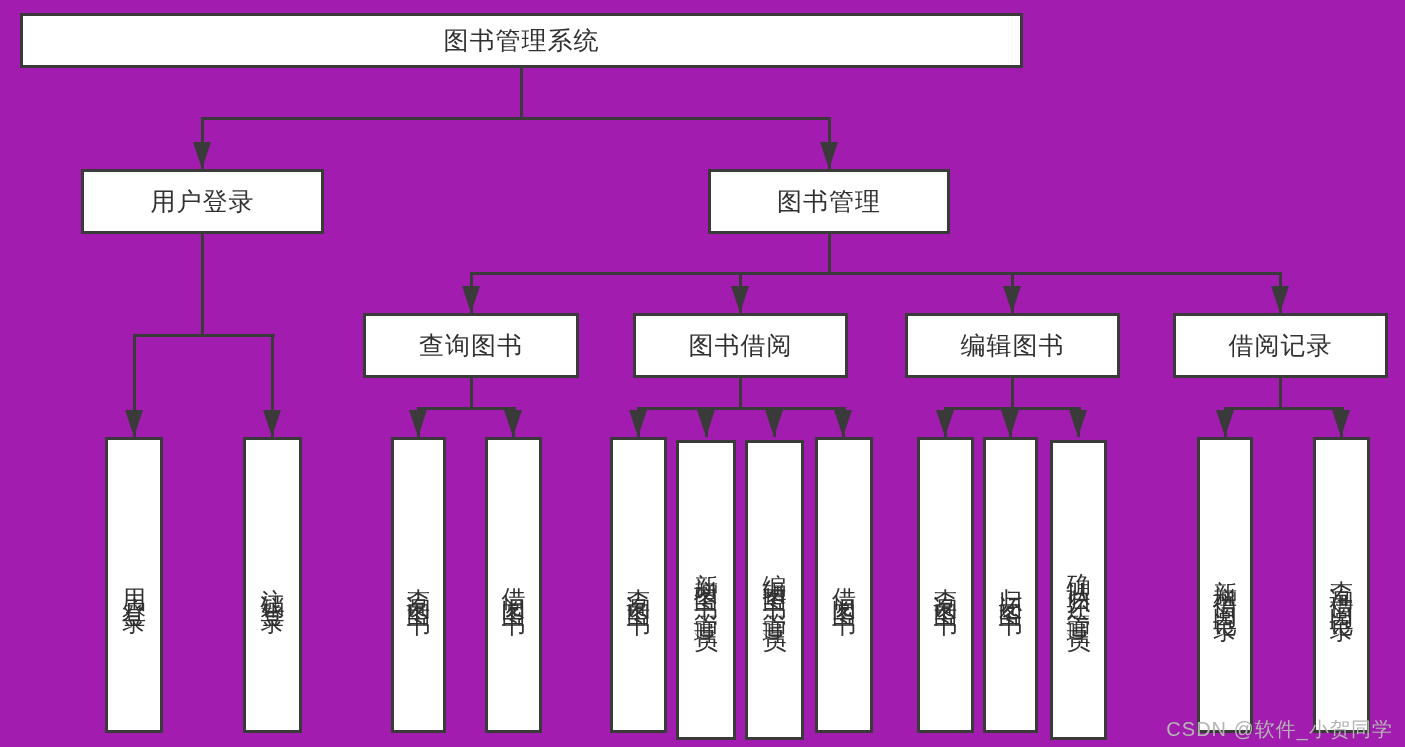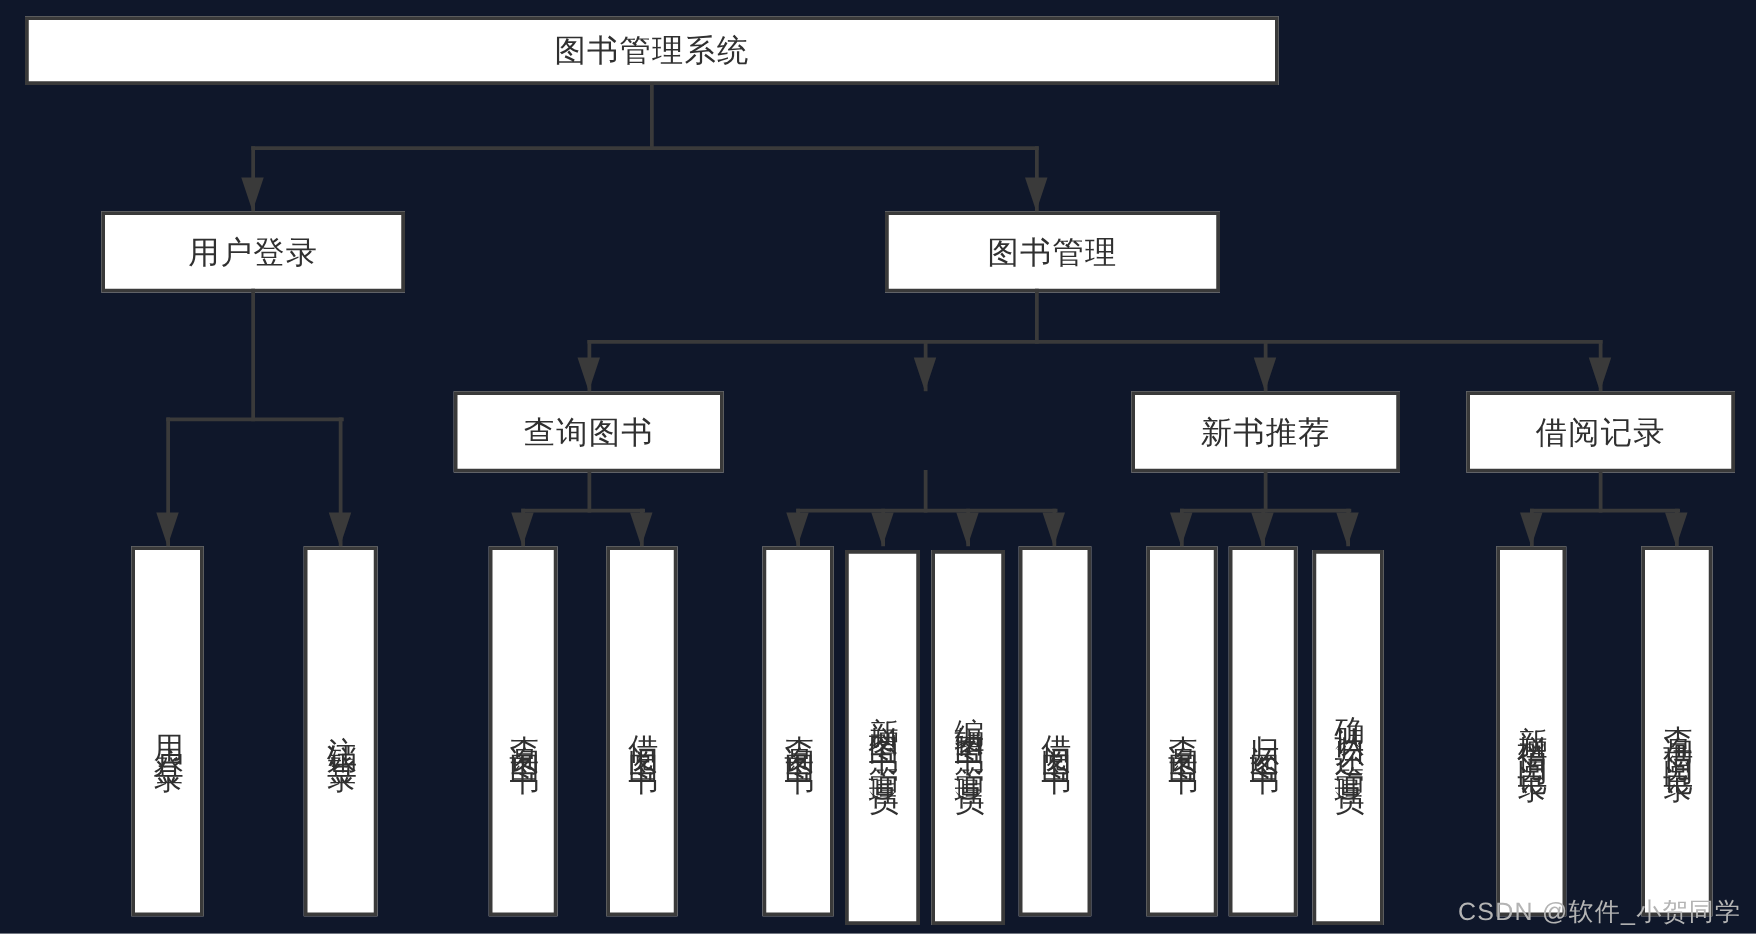--- a/index.html
+++ b/index.html
@@ -1,17 +1,17 @@
 <!DOCTYPE html>
 <html><head>
 <meta charset="utf-8">
 <style>
   html,body{margin:0;padding:0;background:#fff;}
   .canvas{
-    position:relative;width:1405px;height:747px;background:#0f172a;overflow:hidden;
+    position:relative;width:1405px;height:747px;background:#a21caf;overflow:hidden;
     font-family:"Liberation Sans","DejaVu Sans",sans-serif;color:#303030;
   }
   .box{
     position:absolute;box-sizing:border-box;border:3px solid #3a3a3a;background:#fff;
     display:flex;align-items:center;justify-content:center;
   }
   .box.h span{font-size:25px;letter-spacing:1px;white-space:nowrap;}
   .box.v span{
     writing-mode:vertical-rl;text-orientation:mixed;
     font-size:24px;letter-spacing:8px;line-height:1;white-space:nowrap;
@@ -33,29 +33,32 @@
 
 <div class="canvas">
 
   <div class="box h" style="left:20px;top:13px;width:1003px;height:55px">
     <span>图书管理系统</span>
   </div>
 
   <div class="box h" style="left:81px;top:169px;width:243px;height:65px">
     <span>用户登录</span>
   </div>
-  <div class="box h" style="left:708px;top:169px;width:268px;height:65px">
+  <div class="box h" style="left:708px;top:169px;width:242px;height:65px">
     <span>图书管理</span>
   </div>
 
   <div class="box h" style="left:363px;top:313px;width:216px;height:65px">
     <span>查询图书</span>
   </div>
+  <div class="box h" style="left:633px;top:313px;width:215px;height:65px">
+    <span>图书借阅</span>
+  </div>
   <div class="box h" style="left:905px;top:313px;width:215px;height:65px">
-    <span>新书推荐</span>
+    <span>编辑图书</span>
   </div>
   <div class="box h" style="left:1173px;top:313px;width:215px;height:65px">
     <span>借阅记录</span>
   </div>
 
   <div class="box v" style="left:105px;top:437px;width:58px;height:296px">
     <span>用户登录</span>
   </div>
   <div class="box v" style="left:243px;top:437px;width:59px;height:296px">
     <span>注销登录</span>

